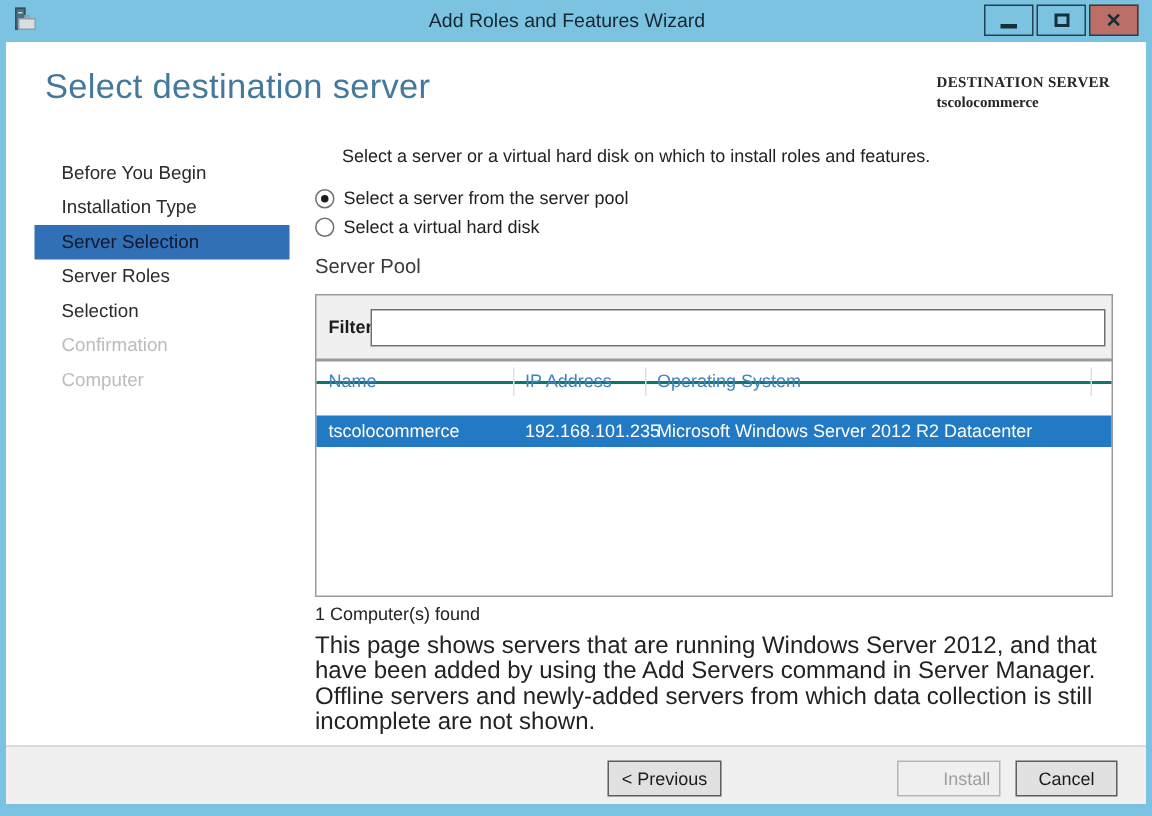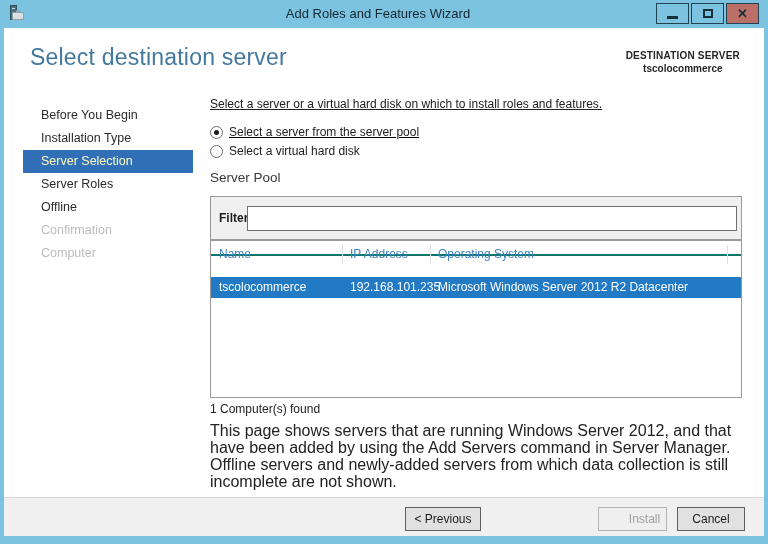--- a/index.html
+++ b/index.html
@@ -35,36 +35,36 @@
   .content-bg { position:absolute; left:4px; top:28px; width:760px; height:469px; background:#ffffff; }
   .footer-bg {
     position:absolute; left:4px; top:497px; width:760px; height:39px;
     background:#f0f0f0; border-top:1px solid #d9d9d9;
   }
   
   .page-title {
     position:absolute; left:30px; top:44px;
     font-size:23px; font-weight:300; color:#44799e; letter-spacing:0.2px;
   }
-  .dest-block { position:absolute; right:28px; top:50px; text-align:center; }
+  .dest-block { position:absolute; right:28px; top:50px; text-align:left;font-family:Liberation Serif, serif; }
   .dest-label { font-size:10px; font-weight:700; color:#262626; letter-spacing:0.2px; }
   .dest-value { font-size:10px; font-weight:700; color:#262626; margin-top:2px; }
   
   .sidebar { position:absolute; left:4px; top:100px; width:200px; padding-top:4px; }
   .side-item {
     margin-left:19px; width:170px; height:23px; line-height:23px;
     padding-left:18px; font-size:12.5px; color:#2b2b2b; cursor:pointer;
     white-space:nowrap;
   }
-  .side-item.selected { background:#3170b6; color:#fef9c3; }
+  .side-item.selected { background:#3170b6; color:#0f172a; }
   .side-item.disabled { color:#bcbcbc; cursor:default; }
   
-  .intro { position:absolute; left:210px; top:97px; font-size:12px; color:#222;text-decoration:underline; }
+  .intro { position:absolute; left:228px; top:97px; font-size:12px; color:#222; }
   .radio-row { position:absolute; left:210px; display:flex; align-items:center; cursor:pointer; }
-  .radio-row.r1 { top:125px;text-decoration:underline; }
+  .radio-row.r1 { top:125px; }
   .radio-row.r2 { top:144px; }
   .radio-circle {
     width:13px; height:13px; border:1px solid #6e6e6e; border-radius:50%;
     background:#fff; position:relative; flex:0 0 auto;
   }
   .radio-circle.checked::after {
     content:""; position:absolute; left:3px; top:3px; width:5px; height:5px;
     border-radius:50%; background:#1c1c1c;
   }
   .radio-label { margin-left:6px; font-size:12px; color:#222; }
@@ -145,21 +145,21 @@
   <div class="dest-block">
     <div class="dest-label">DESTINATION SERVER</div>
     <div class="dest-value">tscolocommerce</div>
   </div>
 
   <div class="sidebar">
     <div class="side-item">Before You Begin</div>
     <div class="side-item">Installation Type</div>
     <div class="side-item selected">Server Selection</div>
     <div class="side-item">Server Roles</div>
-    <div class="side-item">Offline</div>
+    <div class="side-item">Selection</div>
     <div class="side-item disabled">Confirmation</div>
     <div class="side-item disabled">Computer</div>
   </div>
 
   <div class="intro">Select a server or a virtual hard disk on which to install roles and features.</div>
 
   <div class="radio-row r1">
     <span class="radio-circle checked"></span>
     <span class="radio-label">Select a server from the server pool</span>
   </div>

